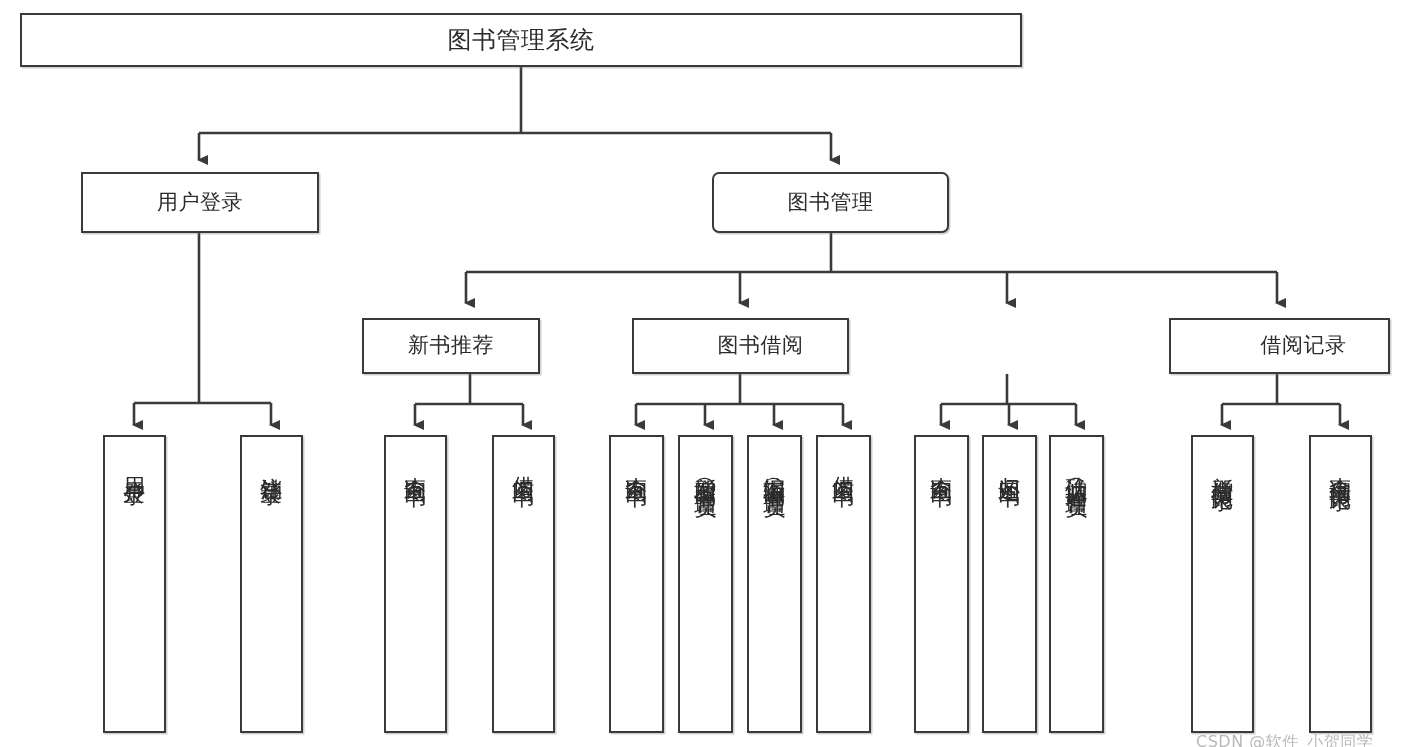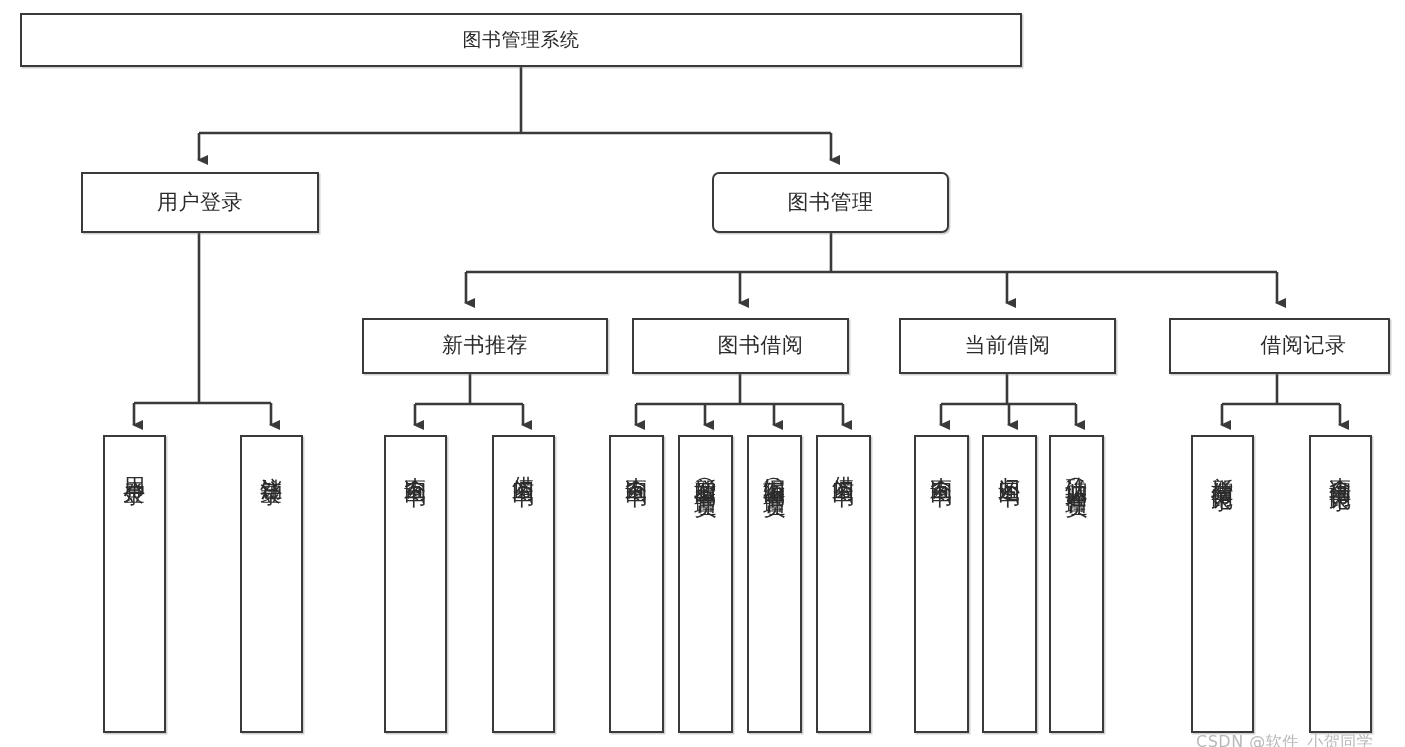--- a/index.html
+++ b/index.html
@@ -21,21 +21,21 @@
     color:#2b2b2b;
   }
   .node span{
     display:block;
     line-height:1.12;
     letter-spacing:.5px;
     text-align:center;
     white-space:nowrap;
   }
   .node.horiz span{font-size:21px;}
-  .node.root span{font-size:19px;}
+  .node.root span{font-size:24px;}
   .node.leaf{align-items:flex-start;padding-top:22px;}
   .node.leaf span{
     writing-mode:vertical-rl;
     text-orientation:upright;
     font-size:22px;
     line-height:1.06;
     letter-spacing:3px;
     white-space:normal;
   }
   #watermark{
@@ -107,28 +107,25 @@
     <span>图书管理系统</span>
   </div>
 
   <div class="node horiz" style="left:81px;top:172px;width:238px;height:61px;">
     <span>用户登录</span>
   </div>
   <div class="node horiz" style="left:712px;top:172px;width:237px;height:61px;border-radius:7px;">
     <span>图书管理</span>
   </div>
 
-  <div class="node horiz" style="left:362px;top:318px;width:246px;height:56px;">
+  <div class="node horiz" style="left:362px;top:318px;width:178px;height:56px;">
     <span>新书推荐</span>
   </div>
   <div class="node horiz" style="left:632px;top:318px;width:217px;height:56px;padding-left:40px;">
     <span>图书借阅</span>
-  </div>
-  <div class="node horiz" style="left:899px;top:318px;width:217px;height:56px;">
-    <span>当前借阅</span>
   </div>
   <div class="node horiz" style="left:1169px;top:318px;width:221px;height:56px;padding-left:48px;">
     <span>借阅记录</span>
   </div>
 
   <div class="node leaf" style="left:103px;top:435px;width:63px;height:298px;">
     <span>用户登录</span>
   </div>
   <div class="node leaf" style="left:240px;top:435px;width:63px;height:298px;">
     <span>注销登录</span>

